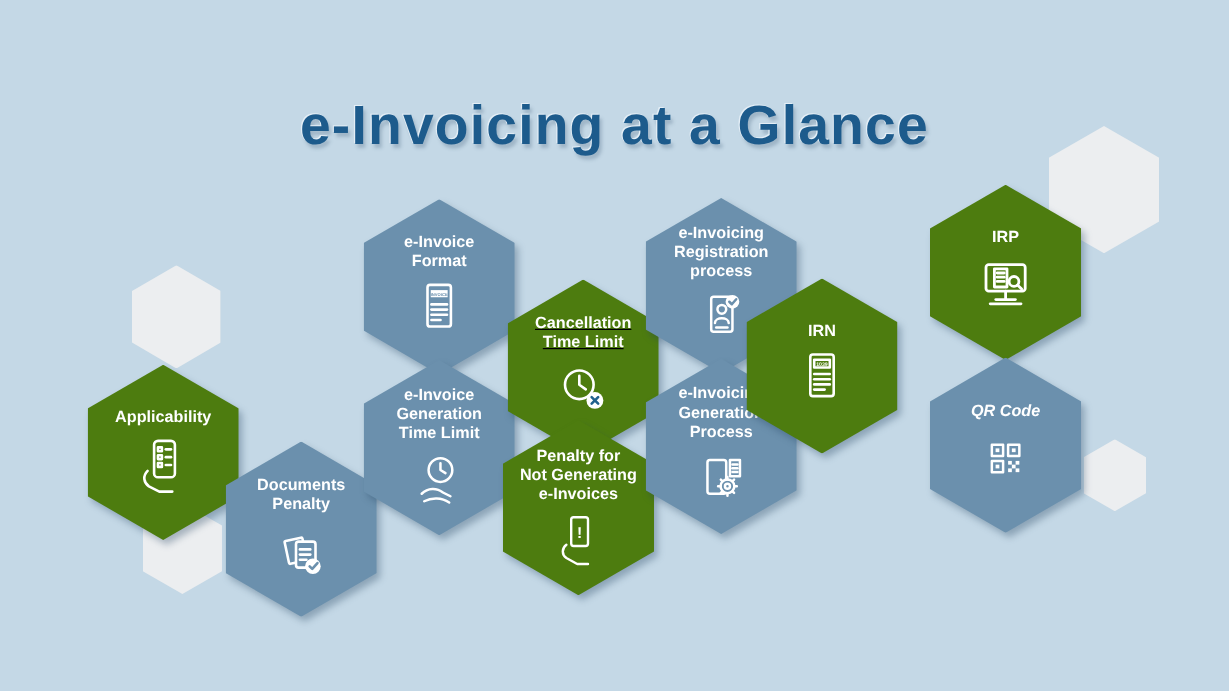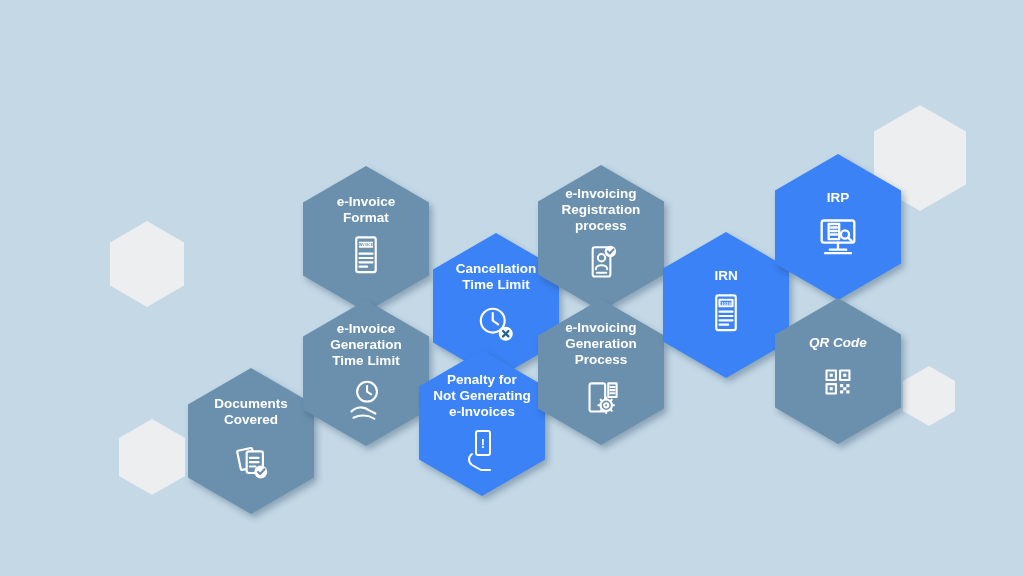--- a/index.html
+++ b/index.html
@@ -6,46 +6,64 @@
   body{background:#c4d8e6;font-family:"Liberation Sans",sans-serif;}
   .stage{position:relative;width:1024px;height:576px;background:#c4d8e6;overflow:hidden;}
   .title{position:absolute;top:46px;left:0;width:100%;text-align:center;
          font-size:46px;font-weight:bold;letter-spacing:1px;color:#1d5b8c;
          text-shadow:-1px -1px 0 #e4eef6, 2px 3px 3px rgba(60,90,120,.28);}
   .hex-wrap{position:absolute;z-index:2;filter:drop-shadow(3px 4px 3px rgba(35,65,95,.35));}
   .hex{width:126px;height:146px;
        clip-path:polygon(50% 0,100% 25%,100% 75%,50% 100%,0 75%,0 25%);
        display:flex;flex-direction:column;align-items:center;justify-content:center;
        gap:6px;text-align:center;box-sizing:border-box;padding:0 10px;}
-  .hex.dark{background:#3b82f6;}
+  .hex.dark{background:#4d7c0f;}
   .hex.medium{background:#6b90ad;}
   .hex-label{color:#ffffff;font-weight:bold;font-size:13.5px;line-height:1.18;white-space:pre-line;}
   .hex-icon{display:flex;align-items:center;justify-content:center;}
   .hex-icon svg{display:block;}
   .decor{position:absolute;z-index:1;background:#eceef0;
          clip-path:polygon(50% 0,100% 25%,100% 75%,50% 100%,0 75%,0 25%);
          filter:drop-shadow(3px 4px 4px rgba(35,65,95,.22));}
 </style>
 </head>
 <body>
 
 <div class="stage">
 
+  <h1 class="title">e-Invoicing at a Glance</h1>
 
   <div class="decor" style="left:874px;top:105px;width:92px;height:106px;"></div>
   <div class="decor" style="left:110px;top:221px;width:74px;height:86px;"></div>
   <div class="decor" style="left:119px;top:419px;width:66px;height:76px;"></div>
   <div class="decor" style="left:903px;top:366px;width:52px;height:60px;"></div>
 
+  <div class="hex-wrap" style="left:73px;top:304px;">
+    <div class="hex dark">
+      <div class="hex-label">Applicability</div>
+      <div class="hex-icon">
+        <svg width="52" height="52" viewBox="0 0 48 48" fill="none" stroke="#fff" stroke-width="2" stroke-linecap="round" stroke-linejoin="round">
+          <rect x="17" y="5" width="16" height="28" rx="3"></rect>
+          <rect x="20" y="10" width="3" height="3"></rect>
+            <line x1="26" y1="11.5" x2="30" y2="11.5"></line>
+          <rect x="20" y="16" width="3" height="3"></rect>
+            <line x1="26" y1="17.5" x2="30" y2="17.5"></line>
+          <rect x="20" y="22" width="3" height="3"></rect>
+            <line x1="26" y1="23.5" x2="30" y2="23.5"></line>
+          <path d="M12 28 c-4 4 -3 9 1 12 l8 4 h10"></path>
+        </svg>
+      </div>
+    </div>
+  </div>
 
 
   <div class="hex-wrap" style="left:188px;top:368px;">
     <div class="hex medium">
       <div class="hex-label">Documents
-Covered</div>
+Penalty</div>
       <div class="hex-icon">
         <svg width="52" height="52" viewBox="0 0 48 48" fill="none" stroke="#fff" stroke-width="2" stroke-linecap="round" stroke-linejoin="round">
           <g transform="rotate(-12 20 24)">
               <rect x="13" y="14" width="14" height="18" rx="1"></rect>
             </g>
           <rect x="20" y="16" width="15" height="20" rx="2" fill="#6b90ad"></rect>
           <line x1="23" y1="22" x2="31" y2="22"></line>
           <line x1="23" y1="26" x2="31" y2="26"></line>
           <line x1="23" y1="30" x2="28" y2="30"></line>
           <circle cx="33" cy="35" r="6" fill="#fff" stroke="none"></circle>
@@ -82,21 +100,21 @@
         <svg width="50" height="50" viewBox="0 0 48 48" fill="none" stroke="#fff" stroke-width="2" stroke-linecap="round" stroke-linejoin="round">
           <circle cx="25" cy="16" r="9.5"></circle>
           <path d="M25 10.5 v5.5 l4 2.5"></path>
           <path d="M10 35 c5 -5 12 -5 17 -1 l6 3"></path>
           <path d="M12 41 c6 -3 14 -3 20 1"></path>
         </svg>
       </div>
     </div>
   </div>
 
-  <div class="hex-wrap" style="left:433px;top:233px;">
+  <div class="hex-wrap" style="left:423px;top:233px;text-decoration:underline;">
     <div class="hex dark">
       <div class="hex-label">Cancellation
 Time Limit</div>
       <div class="hex-icon">
         <svg width="52" height="52" viewBox="0 0 48 48" fill="none" stroke="#fff" stroke-width="2" stroke-linecap="round" stroke-linejoin="round">
           <circle cx="21" cy="20" r="11"></circle>
           <path d="M21 13 v7 l5 3.5"></path>
           <circle cx="33" cy="32" r="6.5" fill="#fff" stroke="none"></circle>
           <path d="M30.5 29.5 l5 5 M35.5 29.5 l-5 5" stroke="#21618e"></path>
         </svg>
@@ -150,21 +168,21 @@
           <line x1="33" y1="15.5" x2="37" y2="15.5"></line>
           <line x1="33" y1="18.5" x2="37" y2="18.5"></line>
           <circle cx="29" cy="30" r="5.5" fill="#6b90ad"></circle>
           <circle cx="29" cy="30" r="2"></circle>
           <path d="M29 22.5 v2 M29 35.5 v2 M21.5 30 h2 M34.5 30 h2 M23.7 24.7 l1.4 1.4 M32.9 33.9 l1.4 1.4 M34.3 24.7 l-1.4 1.4 M25.1 33.9 l-1.4 1.4"></path>
         </svg>
       </div>
     </div>
   </div>
 
-  <div class="hex-wrap" style="left:663px;top:232px;">
+  <div class="hex-wrap" style="left:622px;top:232px;">
     <div class="hex dark">
       <div class="hex-label">IRN</div>
       <div class="hex-icon">
         <svg width="52" height="52" viewBox="0 0 48 48" fill="none" stroke="#fff" stroke-width="2" stroke-linecap="round" stroke-linejoin="round">
           <rect x="15" y="5" width="18" height="32" rx="2"></rect>
           <rect x="18" y="9" width="12" height="6"></rect>
           <text x="24" y="13.5" font-size="4" font-weight="bold" fill="#fff" stroke="none" text-anchor="middle" font-family="Liberation Sans, sans-serif">1039</text>
           <line x1="18" y1="20" x2="30" y2="20"></line>
           <line x1="18" y1="24" x2="30" y2="24"></line>
           <line x1="18" y1="28" x2="30" y2="28"></line>

